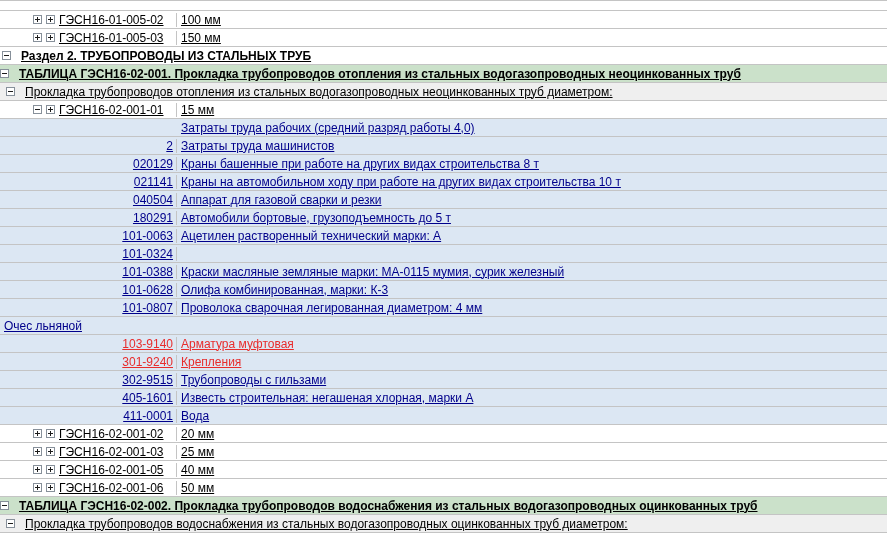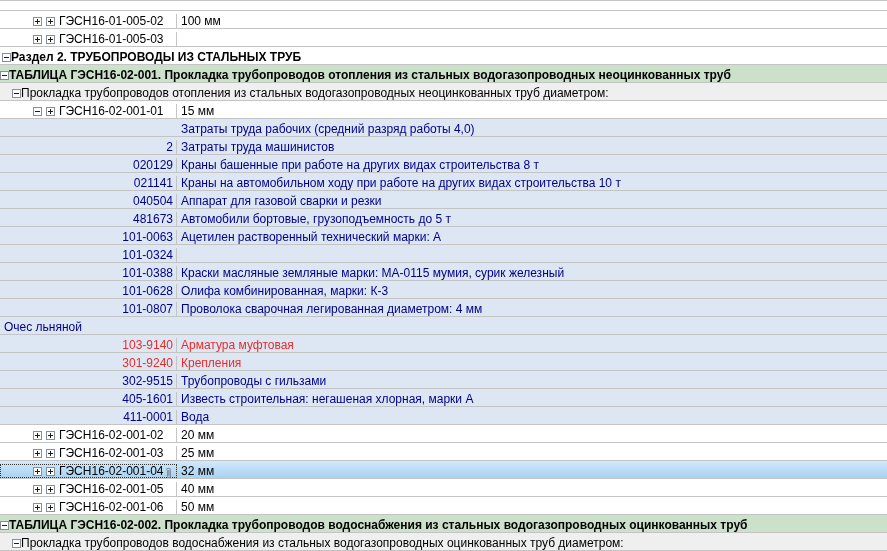--- a/index.html
+++ b/index.html
@@ -5,37 +5,37 @@
   html,body{margin:0;padding:0}
   body{
     width:887px;height:551px;overflow:hidden;background:#fff;
     font-family:"Liberation Sans",sans-serif;font-size:12px;color:#000;
   }
   #tree{
     width:887px;height:551px;box-sizing:border-box;
     border-top:1px solid var(--gridline,#c4c4c4);
   }
   .row{
-    display:flex;height:18px;box-sizing:border-box;align-items:flex-end;
-    border-bottom:1px solid var(--gridline,#c4c4c4);background:#fff;
+    display:flex;height:18px;box-sizing:border-box;align-items:center;
+    border-bottom:1px solid var(--gridline,#c4c4c4);background:#fff;text-decoration:underline;
   }
   .row.spacer{height:10px}
   .c1{
     flex:0 0 177px;width:177px;box-sizing:border-box;position:relative;
     border-right:1px solid var(--gridline,#c4c4c4);
     display:flex;align-items:center;white-space:nowrap;overflow:hidden;
   }
   .c2{flex:1;display:flex;align-items:center;padding-left:4px;white-space:nowrap;overflow:hidden}
-  .full{flex:1;display:flex;align-items:center;white-space:nowrap;overflow:hidden;gap:0}
+  .full{flex:1;display:flex;align-items:center;white-space:nowrap;overflow:hidden;gap:10px}
   .row.item .c1{padding-left:33px;gap:4px}
   .row.section .full{padding-left:2px;font-weight:bold}
   .row.table-h{background:var(--table-header-bg,#cbe1ca)}
   .row.table-h .full{font-weight:bold}
   .row.group{background:var(--group-header-bg,#efefef)}
-  .row.group .full{padding-left:12px}
+  .row.group .full{padding-left:6px}
   .row.detail{background:var(--detail-row-bg,#dce7f3);color:var(--detail-text,#00008b)}
   .row.detail .c1{justify-content:flex-end;padding-right:3px}
   .row.detail.alert{color:var(--alert-text,#e82c2c)}
   .row.item.selected{background:linear-gradient(to bottom,var(--sel-top,#d0e9fd),var(--sel-bottom,#a8d2f0))}
   .row.item.selected .c1{outline:1px dotted #333;outline-offset:-1px}
   .exp{
     flex:0 0 9px;width:9px;height:9px;box-sizing:border-box;position:relative;
     border:1px solid #87909a;background:#fff;
   }
   .exp::before{content:"";position:absolute;left:1px;top:3px;width:5px;height:1px;background:#1c1c1c}
@@ -60,20 +60,23 @@
       <div class="c2">
         <span class="val">100 мм</span>
       </div>
     </div>
     <div class="row item">
       <div class="c1">
         <span class="exp plus"></span>
         <span class="exp plus"></span>
         <span class="code">ГЭСН16-01-005-03</span>
       </div>
+      <div class="c2">
+        <span class="val">150 мм</span>
+      </div>
     </div>
     <div class="row section">
       <div class="full">
         <span class="exp minus"></span>
         <span class="txt">Раздел 2. ТРУБОПРОВОДЫ ИЗ СТАЛЬНЫХ ТРУБ</span>
       </div>
     </div>
     <div class="row table-h">
       <div class="full">
         <span class="exp minus"></span>
@@ -131,21 +134,21 @@
     <div class="row detail">
       <div class="c1">
         <span class="dcode">040504</span>
       </div>
       <div class="c2">
         <span class="dtext">Аппарат для газовой сварки и резки</span>
       </div>
     </div>
     <div class="row detail">
       <div class="c1">
-        <span class="dcode">481673</span>
+        <span class="dcode">180291</span>
       </div>
       <div class="c2">
         <span class="dtext">Автомобили бортовые, грузоподъемность до 5 т</span>
       </div>
     </div>
     <div class="row detail">
       <div class="c1">
         <span class="dcode">101-0063</span>
       </div>
       <div class="c2">
@@ -237,33 +240,20 @@
       </div>
     </div>
     <div class="row item">
       <div class="c1">
         <span class="exp plus"></span>
         <span class="exp plus"></span>
         <span class="code">ГЭСН16-02-001-03</span>
       </div>
       <div class="c2">
         <span class="val">25 мм</span>
-      </div>
-    </div>
-    <div class="row item selected">
-      <div class="c1">
-        <span class="exp plus"></span>
-        <span class="exp plus"></span>
-        <span class="code">ГЭСН16-02-001-04</span>
-        <span class="clip"><svg width="9" height="14" viewBox="0 0 9 14">
-            <path d="M2.6 4.2 a1.9 1.9 0 0 1 3.8 0 l0 6 a1.4 1.4 0 0 1 -2.8 0 l0 -5 a0.7 0.7 0 0 1 1.4 0 l0 4.6" fill="none" stroke="#828c96" stroke-width="1.1"></path>
-          </svg></span>
-      </div>
-      <div class="c2">
-        <span class="val">32 мм</span>
       </div>
     </div>
     <div class="row item">
       <div class="c1">
         <span class="exp plus"></span>
         <span class="exp plus"></span>
         <span class="code">ГЭСН16-02-001-05</span>
       </div>
       <div class="c2">
         <span class="val">40 мм</span>

